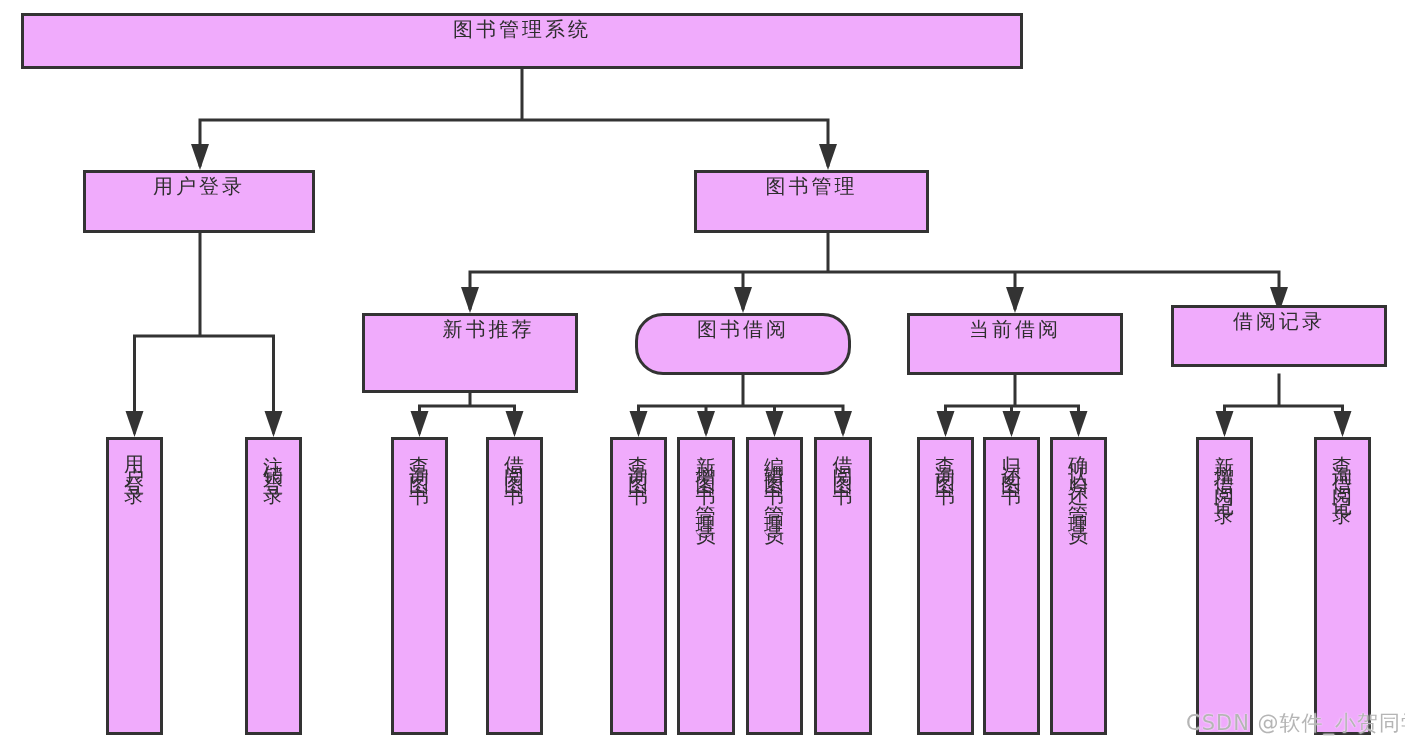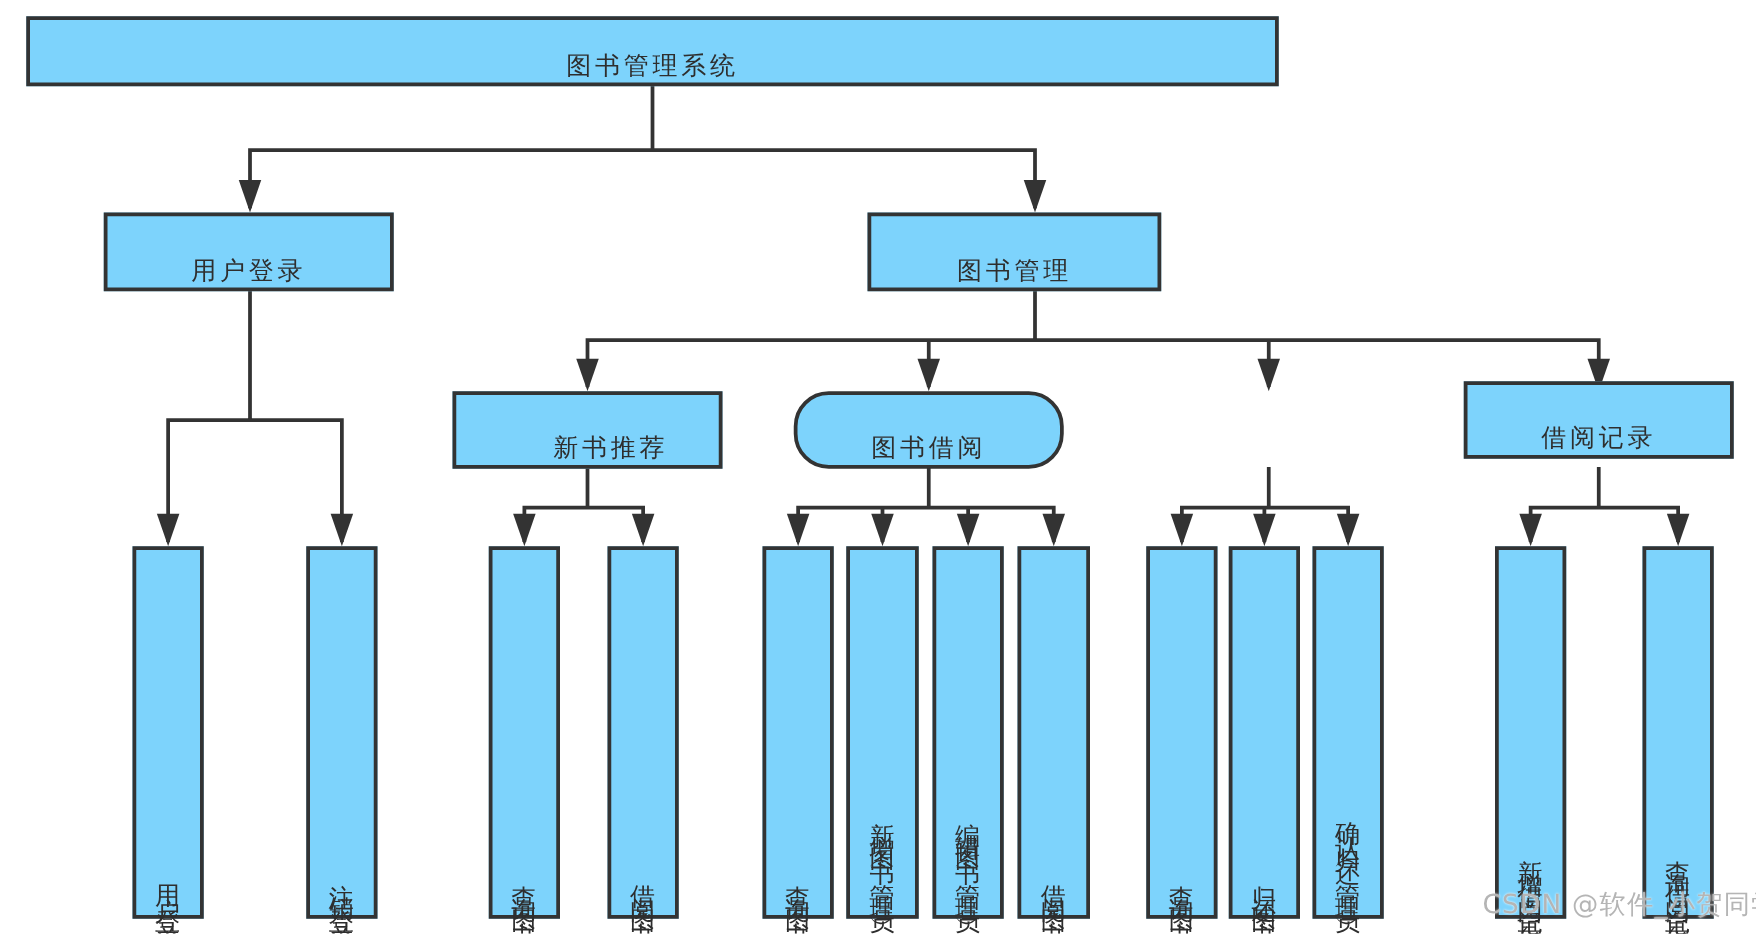--- a/index.html
+++ b/index.html
@@ -21,23 +21,23 @@
     stroke: #333333;
     stroke-width: 3;
     fill: none;
     stroke-linecap: square;
   }
   .arrowhead { fill: #333333; stroke: none; }
   .node {
     position: absolute;
     box-sizing: border-box;
     border: 3px solid #333333;
-    background: #7dd3fc;
+    background: #f0abfc;
     display: flex;
-    align-items: flex-end;
+    align-items: flex-start;
     justify-content: center;
     color: #2e2e2e;
     font-size: 20px;
   }
   .node.h span { letter-spacing: 3px; white-space: nowrap; }
   .node.v span {
     writing-mode: vertical-rl;
     text-orientation: mixed;
     letter-spacing: 10px;
     line-height: 1;
@@ -102,25 +102,28 @@
     <span>图书管理系统</span>
   </div>
 
   <div class="node h" style="left:83px; top:170px; width:232px; height:63px;">
     <span>用户登录</span>
   </div>
   <div class="node h" style="left:694px; top:170px; width:235px; height:63px;">
     <span>图书管理</span>
   </div>
 
-  <div class="node h" style="left:362px; top:313px; width:216px; height:62px;padding-left:37px;">
+  <div class="node h" style="left:362px; top:313px; width:216px; height:80px;padding-left:37px;">
     <span>新书推荐</span>
   </div>
   <div class="node h" style="left:635px; top:313px; width:216px; height:62px;border-radius:28px;">
     <span>图书借阅</span>
+  </div>
+  <div class="node h" style="left:907px; top:313px; width:216px; height:62px;">
+    <span>当前借阅</span>
   </div>
   <div class="node h" style="left:1171px; top:305px; width:216px; height:62px;">
     <span>借阅记录</span>
   </div>
 
   <div class="node v" style="left:106px; top:437px; width:57px; height:298px;">
     <span>用户登录</span>
   </div>
   <div class="node v" style="left:245px; top:437px; width:57px; height:298px;">
     <span>注销登录</span>

